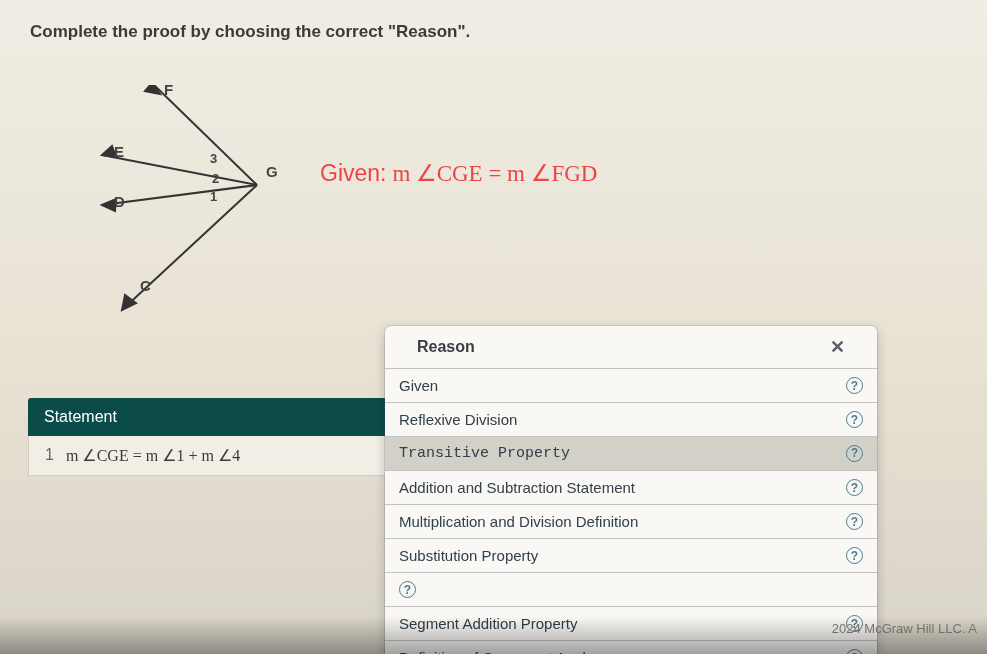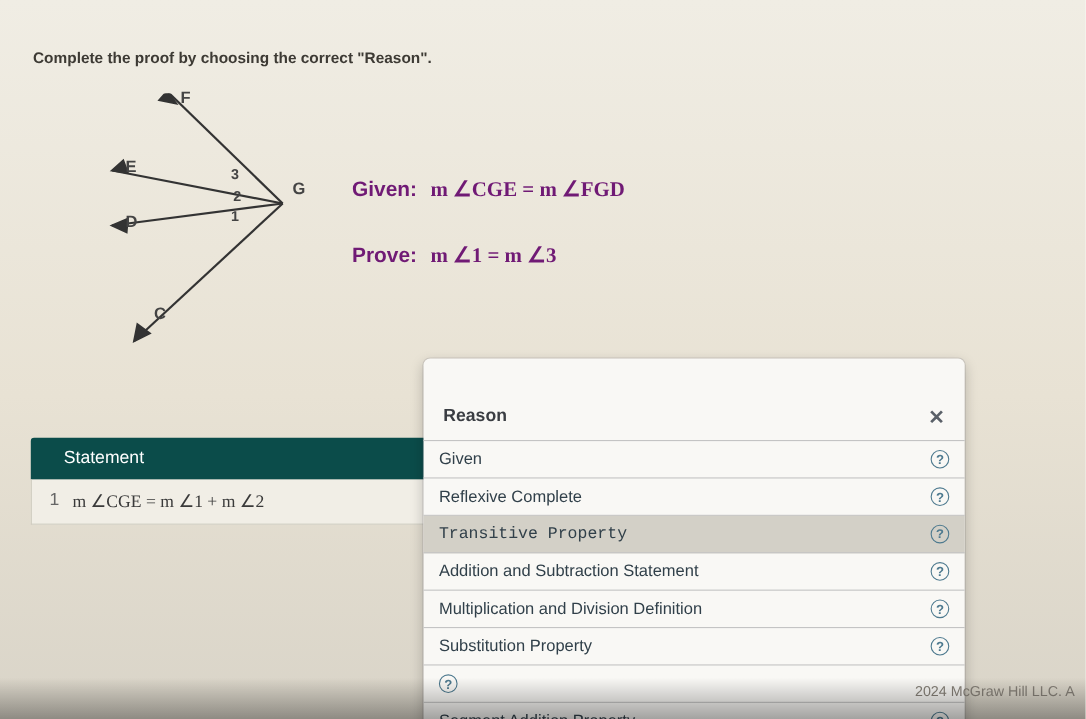--- a/index.html
+++ b/index.html
@@ -8,48 +8,46 @@
     height: 654px;
     font-family: -apple-system, "Segoe UI", Arial, sans-serif;
     background: linear-gradient(180deg, #f0ede4 0%, #e8e2d4 55%, #d9d4c8 100%);
     position: relative;
     overflow: hidden;
     color: #333;
   }
   .instruction {
     position: absolute;
     top: 22px; left: 30px;
-    font-size: 14px; font-weight: 600;
+    font-size: 17px; font-weight: 600;
     color: #3d3a34;
-    margin-top: 22px;
   }
   .diagram {
     position: absolute;
     top: 85px; left: 82px;
     width: 210px; height: 230px;
   }
   .lbl { position: absolute; font-size: 15px; color: #444; font-weight: 600; }
   .given-block { position: absolute; top: 160px; left: 320px; }
-  .math-line { font-size: 19px; color: #701a75; margin-bottom: 36px; font-weight: bold; }
+  .math-line { font-size: 23px; color: #ef4444; margin-bottom: 36px; }
   .math-line .lead { display: inline-block; width: 66px; }
   .angle { font-family: "Times New Roman", serif; }
   .reason-popup {
     position: absolute;
     top: 326px; left: 385px;
     width: 492px;
     background: #f9f8f5;
     border-radius: 6px;
     box-shadow: 0 4px 12px rgba(0,0,0,.22), 0 0 0 1px rgba(100,100,110,.18);
   }
   .popup-header {
     display: flex; justify-content: space-between; align-items: center;
-    padding: 10px 18px;
+    padding: 10px 32px;
     font-size: 16px; color: #3a3d42; font-weight: 600;
     border-bottom: 1px solid #c4c4c4;
-    margin-top: 32px;
   }
   .close-x { font-size: 18px; color: #5a6068; cursor: pointer; font-weight: 700; }
   .popup-row {
     padding: 8px 14px;
     border-bottom: 1px solid #c4c4c4;
     font-size: 15px; color: #31404a;
     display: flex; justify-content: space-between; align-items: center;
     cursor: pointer;
   }
   .popup-row.highlight { background: #d3d0c7; font-family: Liberation Mono, monospace; }
@@ -61,21 +59,21 @@
     cursor: pointer;
   }
   .table-wrap {
     position: absolute;
     top: 398px; left: 28px;
     width: 360px;
   }
   .table-header {
     background: #0b4c4a;
     color: #fff;
-    padding: 10px 30px;
+    padding: 10px 16px;
     font-size: 16px;
     border-radius: 3px 3px 0 0;
   }
   .table-row {
     background: #f1eee6;
     padding: 10px 16px;
     font-size: 16px;
     color: #3a3a3a;
     border: 1px solid #d0ccc0;
     border-top: none;
@@ -120,46 +118,42 @@
   <span class="lbl" style="top:66px; left:128px; font-size:13px;">3</span>
   <span class="lbl" style="top:86px; left:130px; font-size:13px;">2</span>
   <span class="lbl" style="top:104px; left:128px; font-size:13px;">1</span>
 </div>
 
 <div class="given-block">
   <div class="math-line">
     <span class="lead">Given:</span>
     <span class="angle">m ∠CGE = m ∠FGD</span>
   </div>
-  <div class="math-line">
-    <span class="lead">Prove:</span>
-    <span class="angle">m ∠1 = m ∠3</span>
-  </div>
 </div>
 
 <div class="table-wrap">
   <div class="table-header">Statement</div>
   <div class="table-row">
     <span class="row-num">1</span>
-    <span class="angle">m ∠CGE = m ∠1 + m ∠2</span>
+    <span class="angle">m ∠CGE = m ∠1 + m ∠4</span>
   </div>
 </div>
 
 <div class="reason-popup">
   <div class="popup-header">
     <span>Reason</span>
     <span class="close-x">✕</span>
   </div>
   <div id="popup-body">
       <div class="popup-row">
         <span>Given</span>
         <span class="help">?</span>
       </div>
       <div class="popup-row">
-        <span>Reflexive Complete</span>
+        <span>Reflexive Division</span>
         <span class="help">?</span>
       </div>
       <div class="popup-row highlight">
         <span>Transitive Property</span>
         <span class="help">?</span>
       </div>
       <div class="popup-row">
         <span>Addition and Subtraction Statement</span>
         <span class="help">?</span>
       </div>

